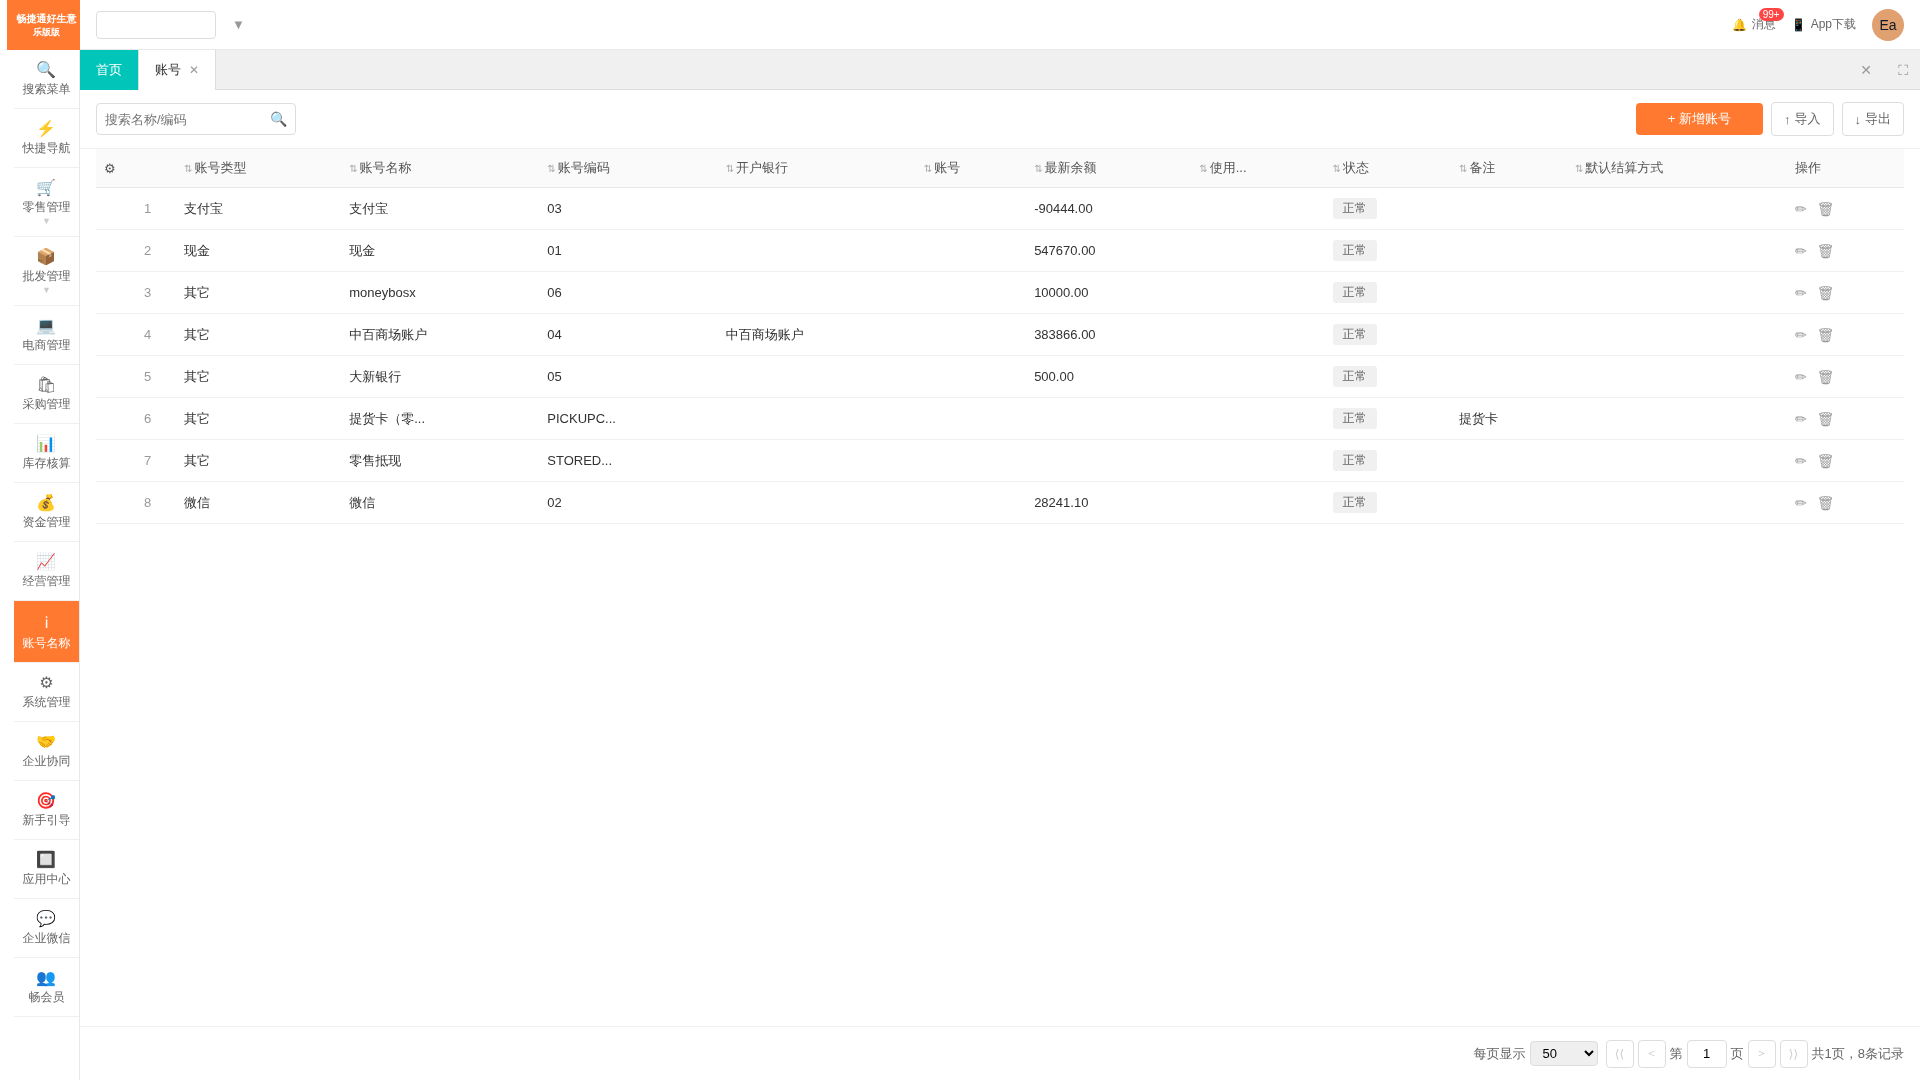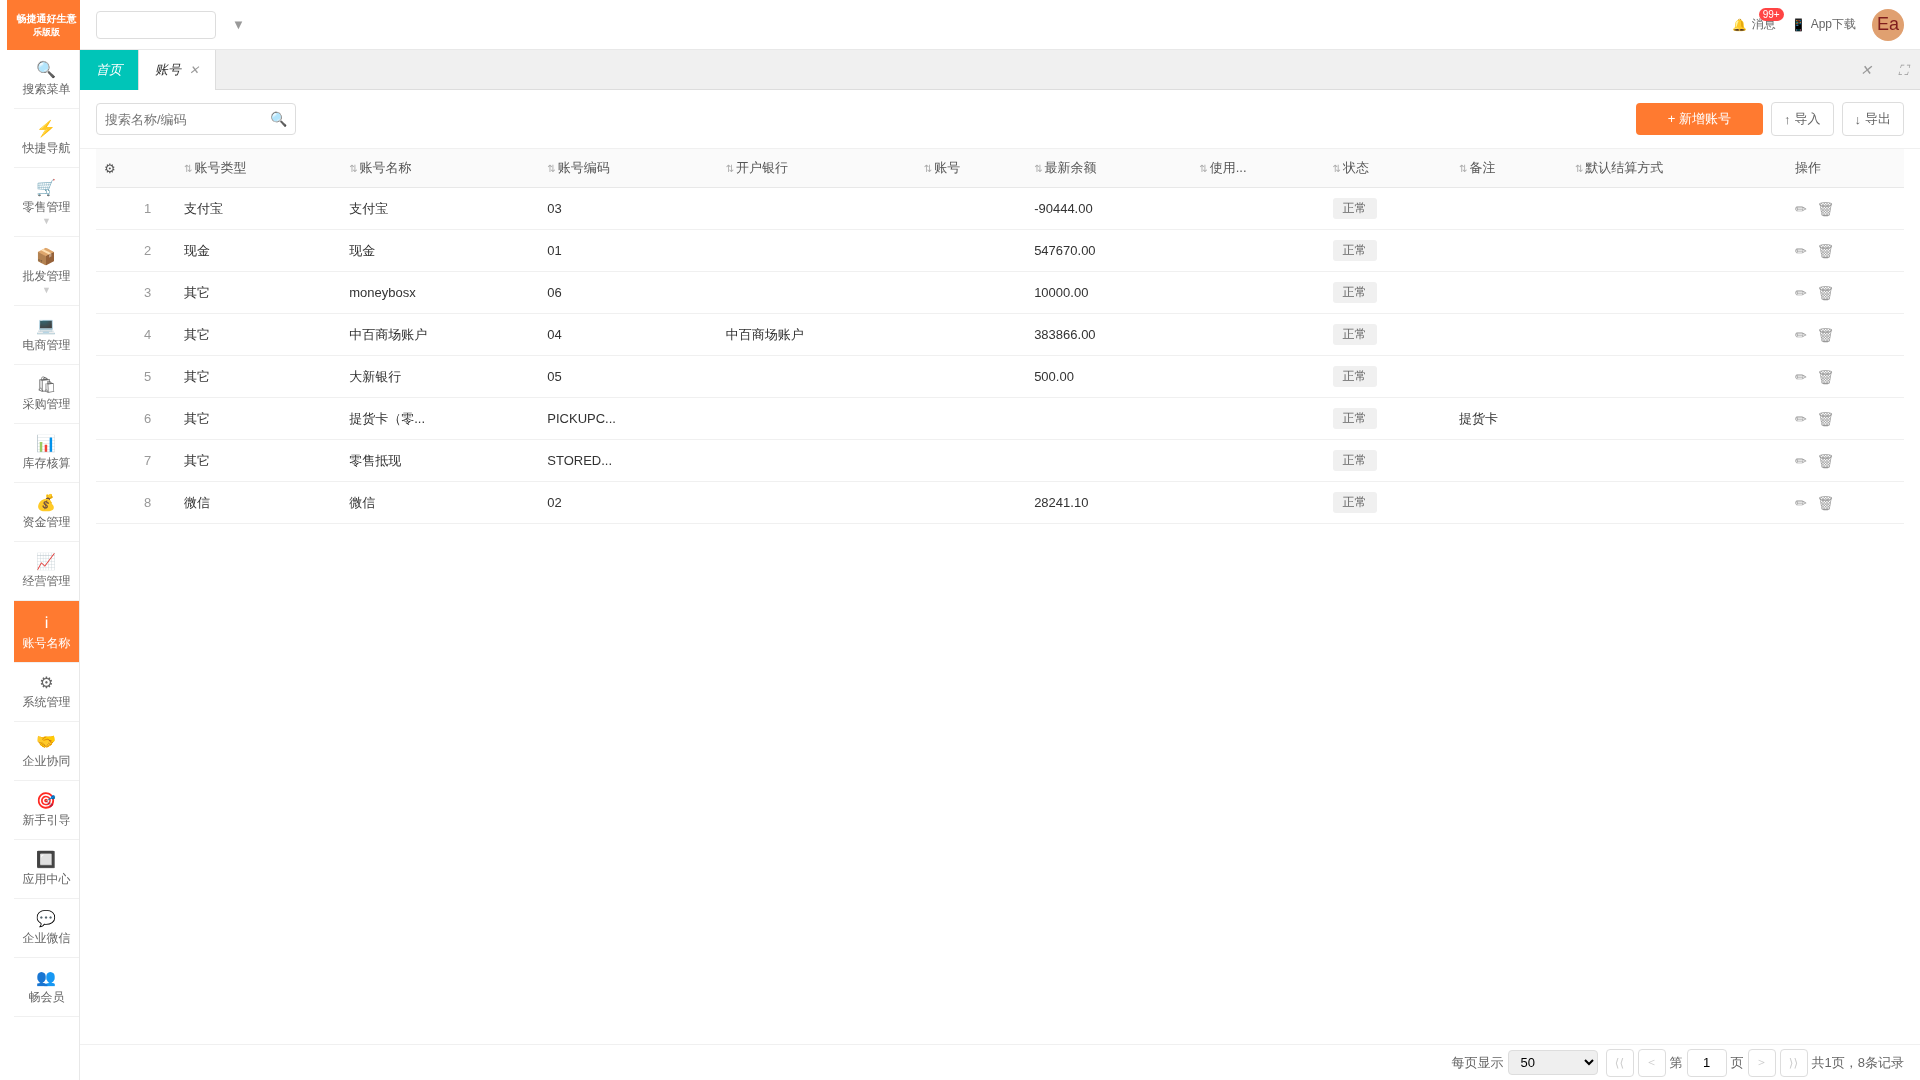--- a/index.html
+++ b/index.html
@@ -112,22 +112,22 @@
       cursor: pointer;
     }
     .user-avatar {
       width: 32px;
       height: 32px;
       border-radius: 50%;
       background: #e0a070;
       display: flex;
       align-items: center;
       justify-content: center;
-      color: #7f1d1d;
-      font-size: 18px;
+      color: #0f172a;
+      font-size: 14px;
     }
 
     
     .tab-bar {
       height: 40px;
       background: #f0f0f0;
       display: flex;
       align-items: center;
       border-bottom: 1px solid #ddd;
       flex-shrink: 0;
@@ -283,40 +283,40 @@
     }
     .action-icon {
       color: #999;
       cursor: pointer;
       font-size: 14px;
     }
     .gear-col { width: 30px; }
 
     
     .pagination {
-      height: 36px;
+      height: 54px;
       display: flex;
       align-items: center;
       justify-content: flex-end;
       padding: 0 16px;
       border-top: 1px solid #f0f0f0;
       gap: 8px;
       flex-shrink: 0;
       color: #666;
       font-size: 13px;
     }
     .page-size-select {
       display: flex;
       align-items: center;
       gap: 4px;
     }
     .page-size-dropdown {
       border: 1px solid #ddd;
       border-radius: 4px;
-      padding: 3px 38px 3px 8px;
+      padding: 3px 16px 3px 8px;
       font-size: 13px;
       cursor: pointer;
     }
     .page-nav {
       display: flex;
       align-items: center;
       gap: 4px;
     }
     .page-btn {
       width: 28px;
@@ -460,21 +460,21 @@
       <div class="app-download">
         <span>📱</span>
         <span>App下载</span>
       </div>
       <div class="user-avatar">
         <span>Ea</span>
       </div>
     </div>
   </div>
 
-  <div class="tab-bar" style="position:relative;font-style:italic;">
+  <div class="tab-bar" style="position:relative;">
     <div class="tab home">
       <span>首页</span>
     </div>
     <div class="tab active">
       <span>账号</span>
       <span class="tab-close">✕</span>
     </div>
     <span class="close-btn">✕</span>
     <span class="expand-btn">⛶</span>
   </div>

